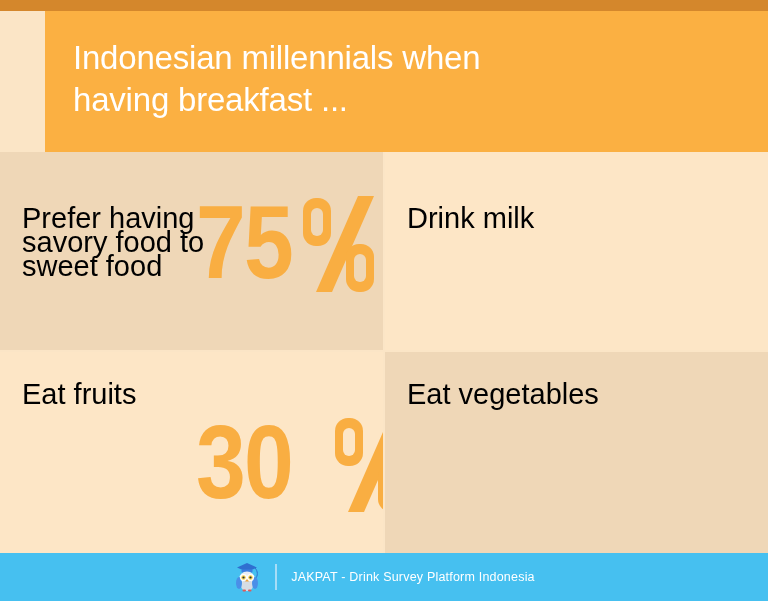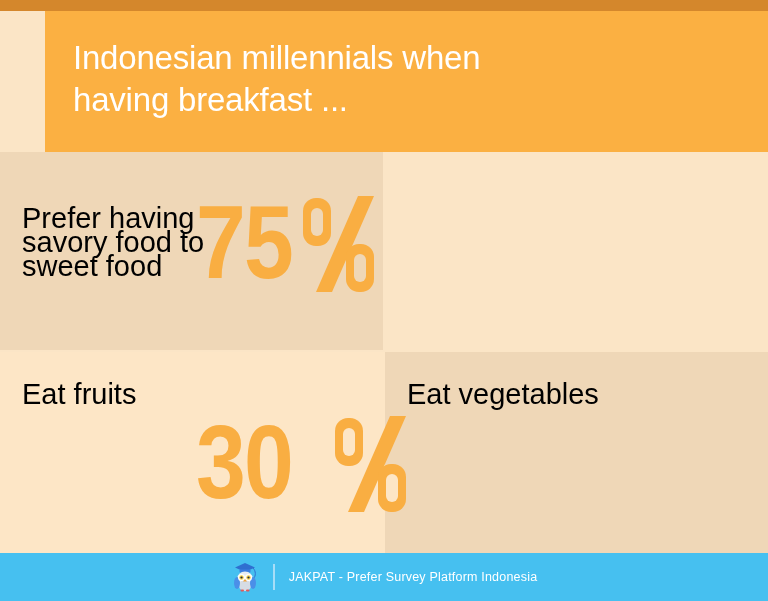--- a/index.html
+++ b/index.html
@@ -57,21 +57,21 @@
     top: 152px;
     width: 768px;
     height: 401px;
   }
   .cell {
     position: absolute;
     overflow: hidden;
   }
   .cell-tl { left: 0;     top: 0;    width: 383px; height: 198px; }
   .cell-tr { left: 385px; top: 0;    width: 383px; height: 198px; }
-  .cell-bl { left: 0;     top: 200px; width: 383px; height: 201px; padding-left: 24px; }
+  .cell-bl { left: 0;     top: 200px; width: 383px; height: 201px; }
   .cell-br { left: 385px; top: 200px; width: 383px; height: 256px; }
 
   .bg-dark  { background: #EFD7B7; }
   .bg-light { background: #FDE6C6; }
 
   .stat-label {
     position: absolute;
     left: 22px;
     color: #000000;
     font-size: 29px;
@@ -175,20 +175,24 @@
             <rect x="1" y="4" width="28" height="48" rx="13"></rect>
             <rect x="9" y="14" width="12" height="28" rx="6" fill="#EFD7B7"></rect>
             <polygon points="56,2 72,2 30,98 14,98"></polygon>
             <rect x="44" y="50" width="28" height="48" rx="13"></rect>
             <rect x="52" y="60" width="12" height="28" rx="6" fill="#EFD7B7"></rect>
           </g>
         </svg>
       </div>
     </div>
 
+    <div class="cell cell-tr bg-light">
+      <div class="stat-label label-single">Drink milk</div>
+
+    </div>
 
     <div class="cell cell-bl bg-light">
       <div class="stat-label label-bottom">Eat fruits</div>
       <div class="stat-value value-bl">
         <span class="value-num">30</span>
         <svg class="pct-glyph" width="76" height="100" viewBox="0 0 76 100" aria-hidden="true">
           <g fill="#F9AE42">
             <rect x="1" y="4" width="28" height="48" rx="13"></rect>
             <rect x="9" y="14" width="12" height="28" rx="6" fill="#FDE6C6"></rect>
             <polygon points="56,2 72,2 30,98 14,98"></polygon>
@@ -232,19 +236,19 @@
         <polygon points="28,34 32,39 24,39" fill="#F0A43C"></polygon>
 
         <rect x="19" y="55" width="7" height="4" rx="2" fill="#E05A5A"></rect>
         <rect x="30" y="55" width="7" height="4" rx="2" fill="#E05A5A"></rect>
       </svg>
 
       <div class="footer-divider"></div>
 
       <div class="footer-text">
         <span class="footer-brand">JAKPAT -</span>
-        <span>Prefer Survey Platform Indonesia</span>
+        <span>Drink Survey Platform Indonesia</span>
       </div>
 
     </div>
   </div>
 
 </div>
 
 </body></html>

